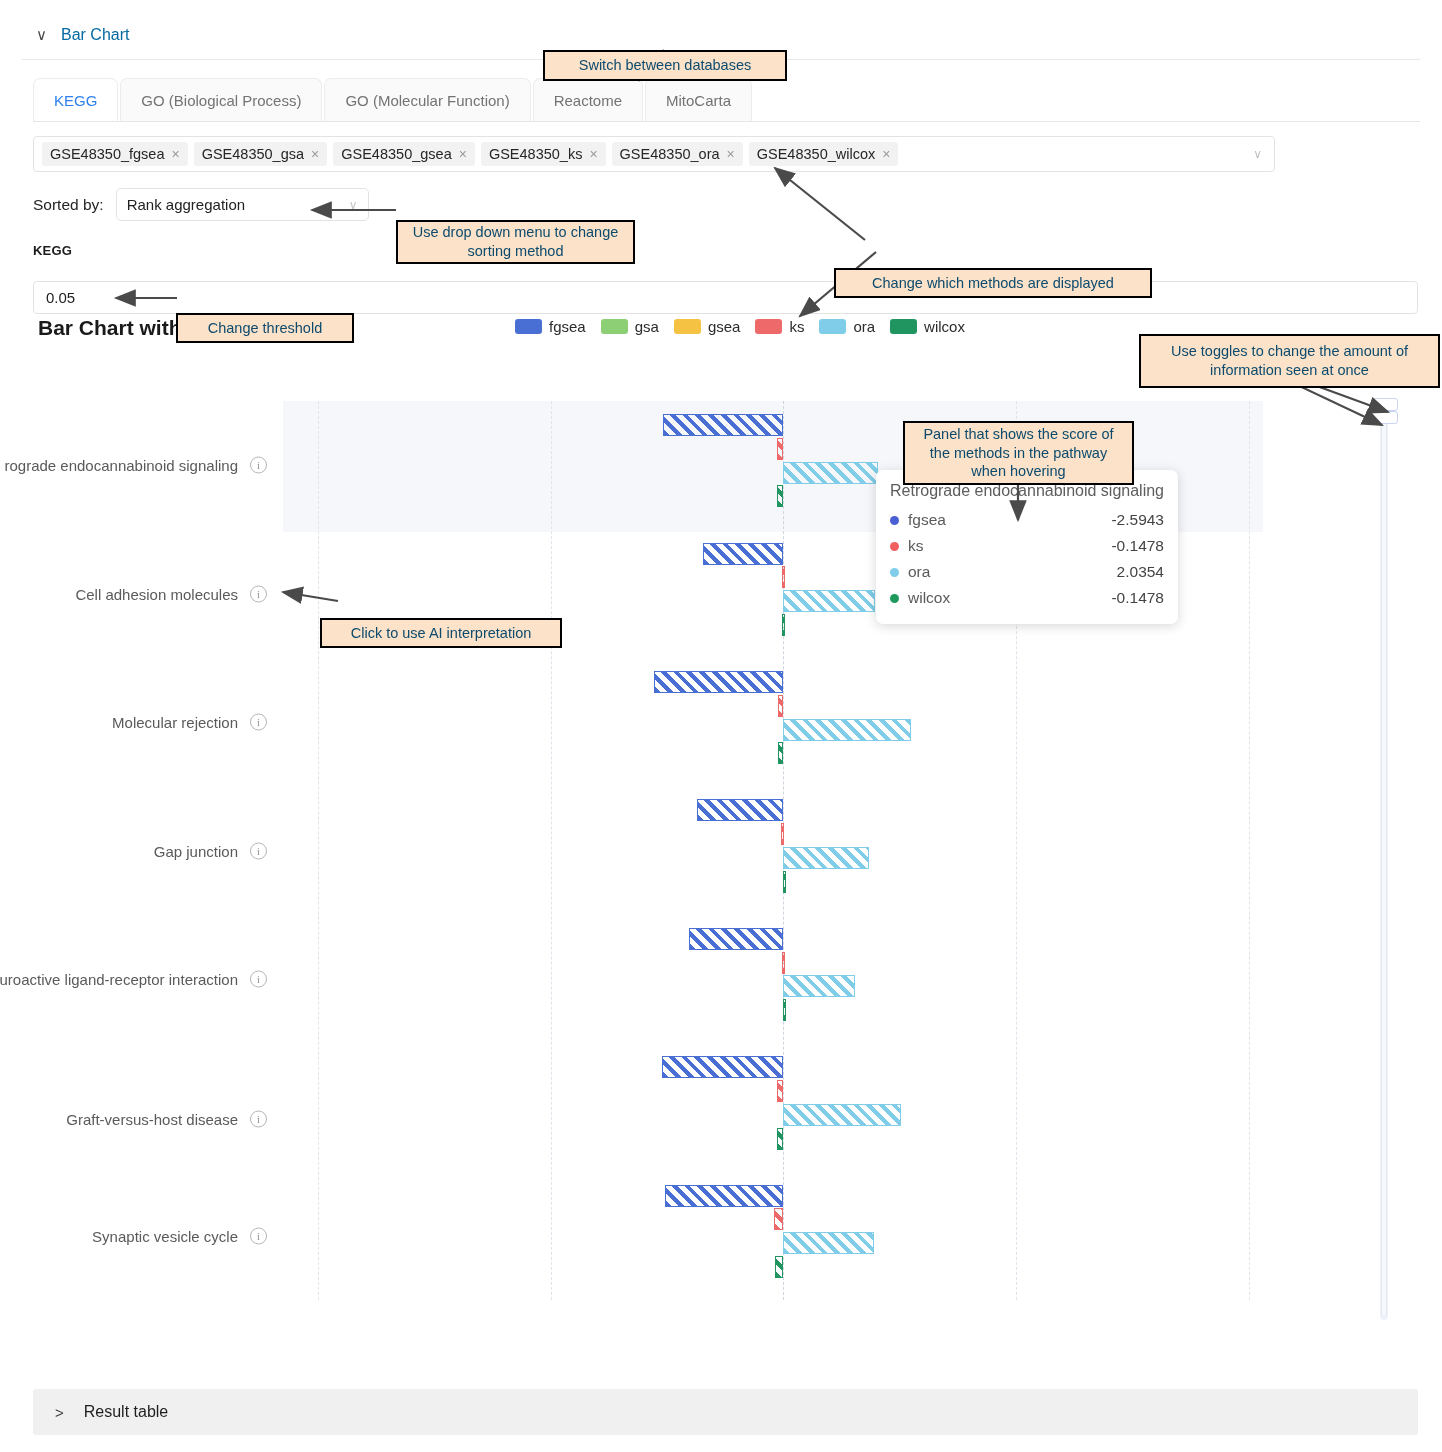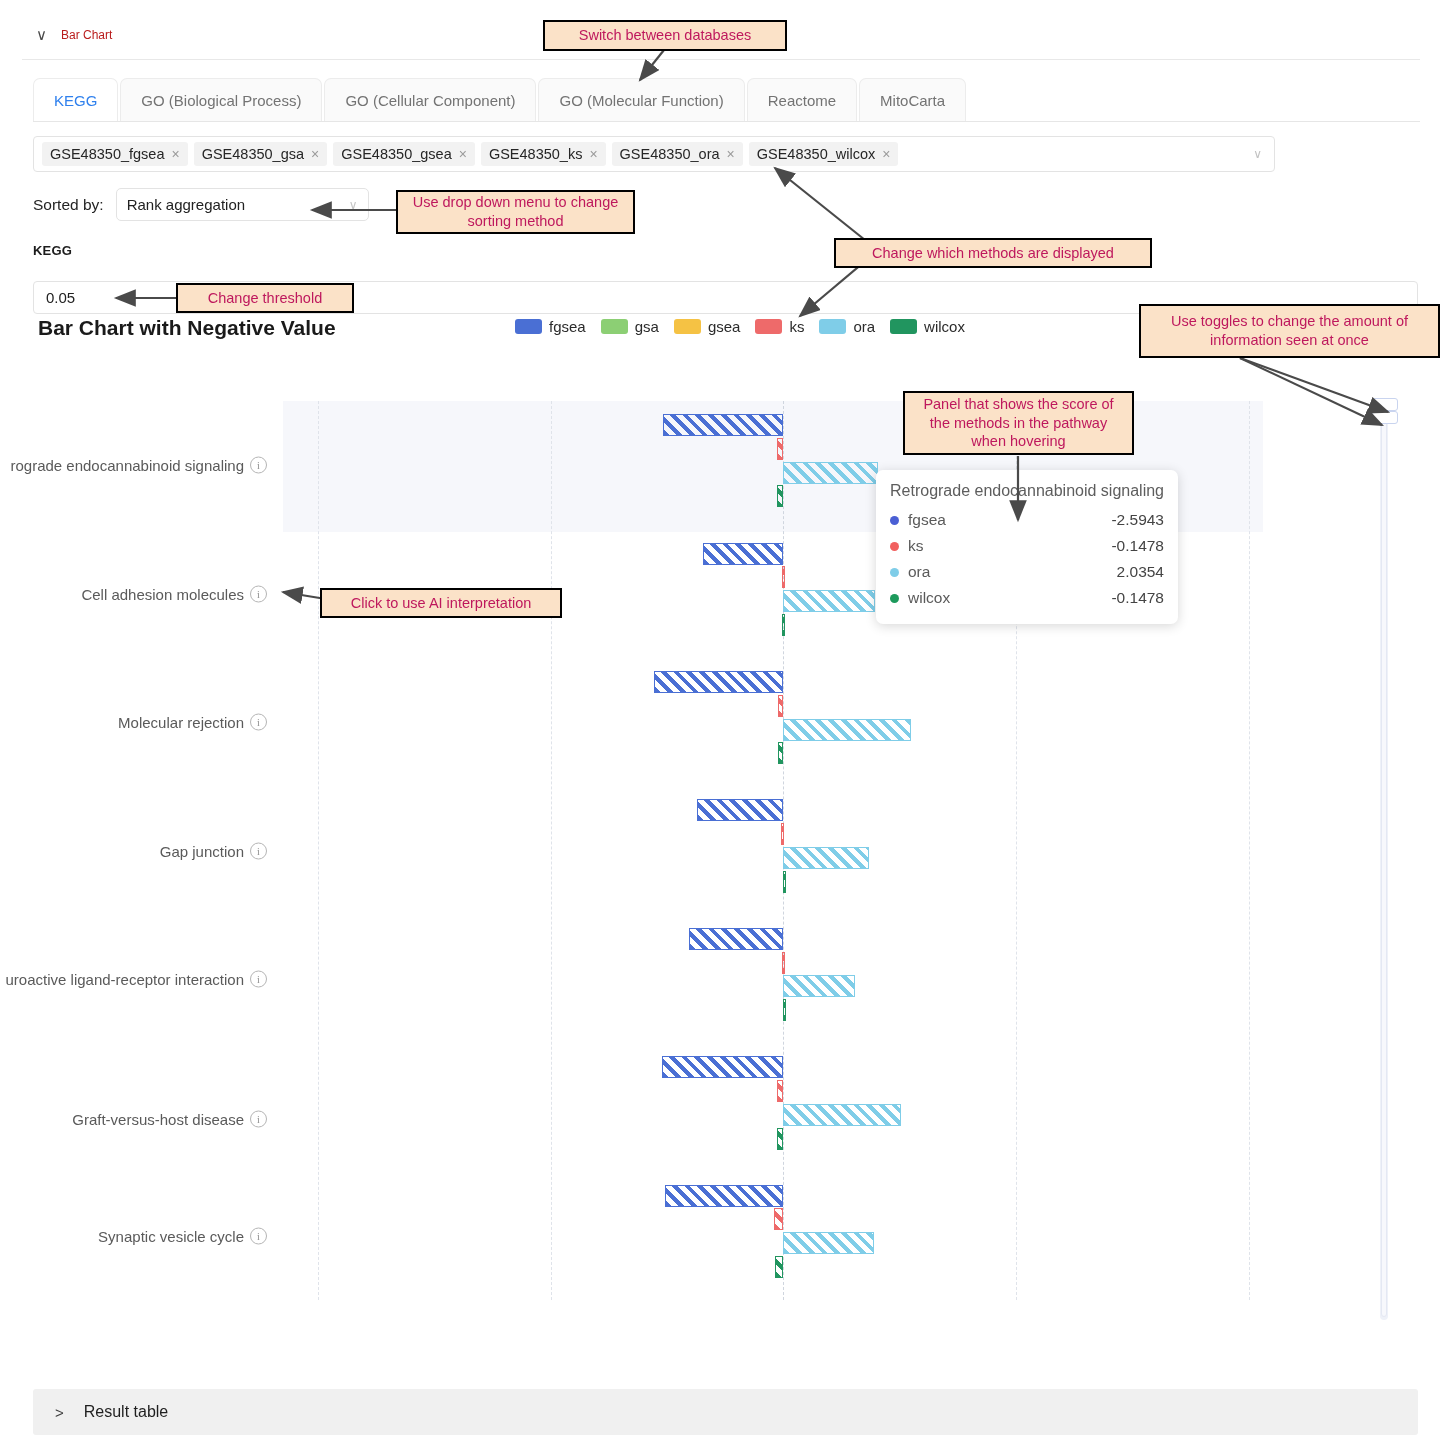--- a/index.html
+++ b/index.html
@@ -14,21 +14,21 @@
 
   
   .panel-head{
     position:absolute;left:22px;top:10px;width:1398px;height:50px;
     border:1px solid #e8e8e8;border-left:none;border-right:none;border-top:none;
     display:flex;align-items:center;gap:14px;padding-left:14px;
     box-sizing:border-box;
     background:#fff;
   }
   .chev{font-size:15px;color:#4a4a4a;line-height:1;display:inline-block;}
-  .panel-head-title{font-size:12px;color:#b91c1c;}
+  .panel-head-title{font-size:16px;color:#0369a1;}
 
   
   .tabs{
     position:absolute;left:33px;top:78px;width:1387px;height:43px;
     display:flex;align-items:stretch;
     border-bottom:1px solid #e6e6e6;
   }
   .tab{
     display:flex;align-items:center;justify-content:center;
     padding:0 20px;font-size:15px;color:#737373;
@@ -87,21 +87,21 @@
     position:absolute;left:283px;top:31px;width:980px;height:899px;
   }
   .vgrid{position:absolute;top:0;bottom:0;width:1px;border-left:1px dashed #dfe3ea;}
   .vzero{position:absolute;top:0;bottom:0;width:1px;border-left:1px dashed #cfd5de;}
   .hoverband{position:absolute;left:0;width:980px;background:#f6f7fb;}
 
   .ylabels{position:absolute;left:0;top:31px;width:283px;height:899px;}
   .ylab{
     position:absolute;right:16px;transform:translateY(-50%);
     font-size:15px;color:#5a5a5a;white-space:nowrap;
-    display:flex;align-items:center;gap:6px;
+    display:flex;align-items:center;gap:12px;
   }
   .info-ico{
     width:15px;height:15px;border:1px solid #b5b5b5;border-radius:50%;
     display:inline-flex;align-items:center;justify-content:center;
     font-size:10px;color:#8a8a8a;font-family:"Liberation Serif",serif;cursor:pointer;flex:none;
   }
 
   .bar{position:absolute;height:22px;}
 
   
@@ -129,37 +129,37 @@
     background:#f0f0f0;border-radius:3px;display:flex;align-items:center;gap:20px;
     padding-left:22px;box-sizing:border-box;
   }
   .result-bar .chev{font-size:15px;color:#3c3c3c;}
   .result-bar .t{font-size:16px;color:#1f1f1f;}
 
   
   .callout{
     position:absolute;background:#fbe2c8;border:2px solid #000;
     display:flex;align-items:center;justify-content:center;text-align:center;
-    font-size:14.5px;color:#be185d;line-height:1.3;padding:4px 12px;box-sizing:border-box;
+    font-size:14.5px;color:#0c4a6e;line-height:1.3;padding:4px 12px;box-sizing:border-box;
     z-index:30;
+    margin-top:30px;
   }
   .arrowsvg{position:absolute;left:0;top:0;width:1442px;height:1452px;pointer-events:none;z-index:25;}
 </style>
 </head>
 <body>
 
 <div class="panel-head">
   <span class="chev">∨</span>
   <span class="panel-head-title">Bar Chart</span>
 </div>
 
 <div class="tabs">
   <div class="tab active">KEGG</div>
   <div class="tab">GO (Biological Process)</div>
-  <div class="tab">GO (Cellular Component)</div>
   <div class="tab">GO (Molecular Function)</div>
   <div class="tab">Reactome</div>
   <div class="tab">MitoCarta</div>
 </div>
 
 <div class="token-field">
   <span class="token">
     <span>GSE48350_fgsea</span>
     <span class="x">×</span>
   </span>

